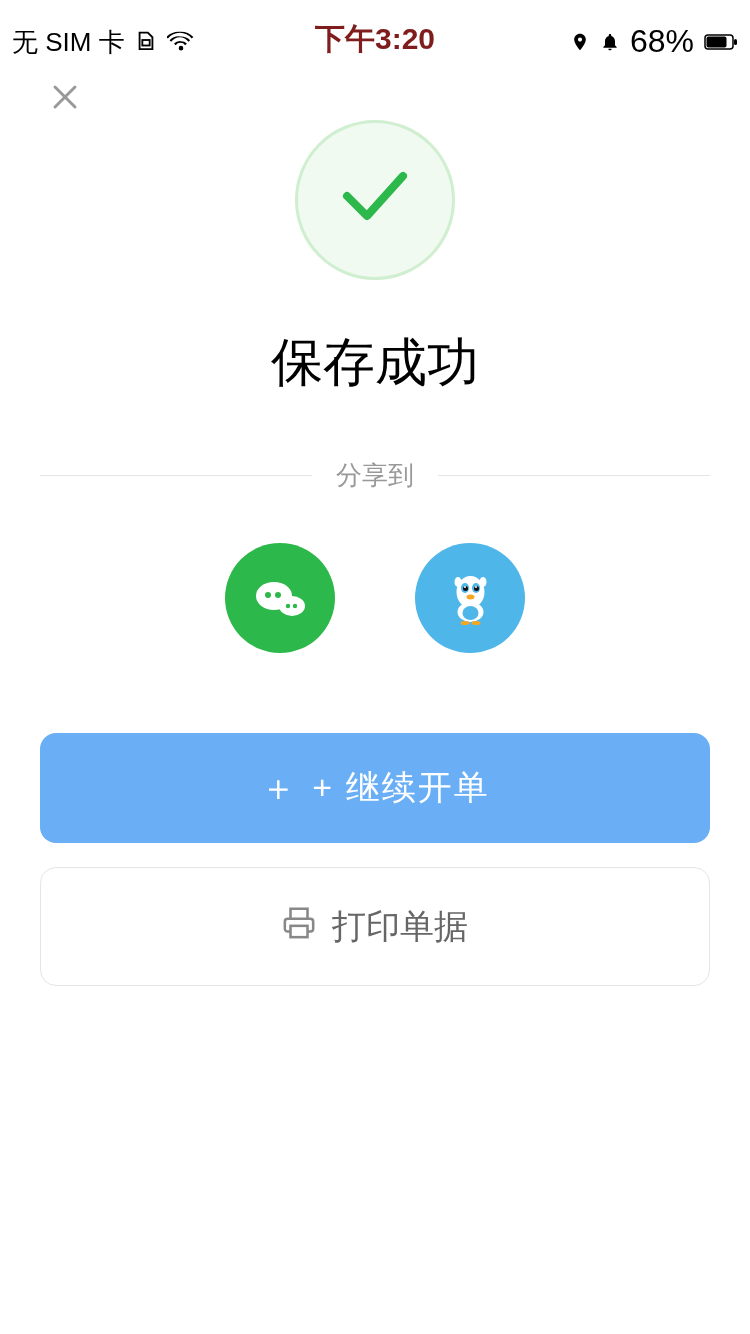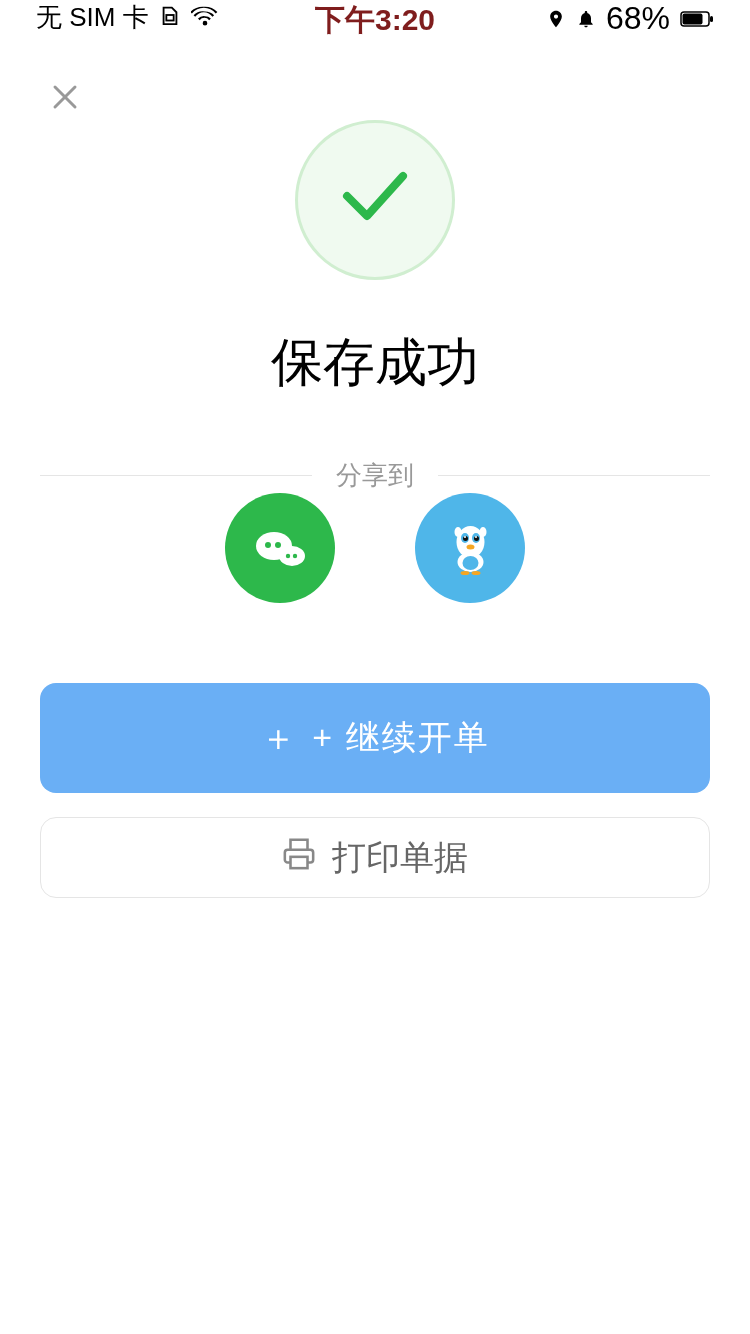--- a/index.html
+++ b/index.html
@@ -17,23 +17,23 @@
       overflow: hidden;
       position: relative;
     }
 
     
     .status-bar {
       width: 100%;
       height: 60px;
       background: #ffffff;
       display: flex;
-      align-items: flex-start;
+      align-items: flex-end;
       justify-content: space-between;
-      padding: 0 36px;
+      padding: 0 12px;
     }
 
     .status-left {
       display: flex;
       align-items: center;
       gap: 10px;
       font-size: 26px;
       color: #000;
       font-weight: 500;
     }
@@ -107,20 +107,21 @@
       color: #000000;
       margin-bottom: 60px;
     }
 
     
     .share-divider {
       width: 100%;
       display: flex;
       align-items: center;
       padding: 0 40px;
+      margin-bottom: 50px;
     }
 
     .divider-line {
       flex: 1;
       height: 1px;
       background: #e5e5e5;
     }
 
     .divider-text {
       font-size: 26px;
@@ -172,21 +173,21 @@
       align-items: center;
       justify-content: center;
       gap: 16px;
       font-size: 34px;
       color: #ffffff;
       cursor: pointer;
     }
 
     .btn-secondary {
       width: 100%;
-      height: 81px;
+      height: 119px;
       background: #ffffff;
       border: 1px solid #e5e5e5;
       border-radius: 16px;
       display: flex;
       align-items: center;
       justify-content: center;
       gap: 16px;
       font-size: 34px;
       color: #666666;
       cursor: pointer;

